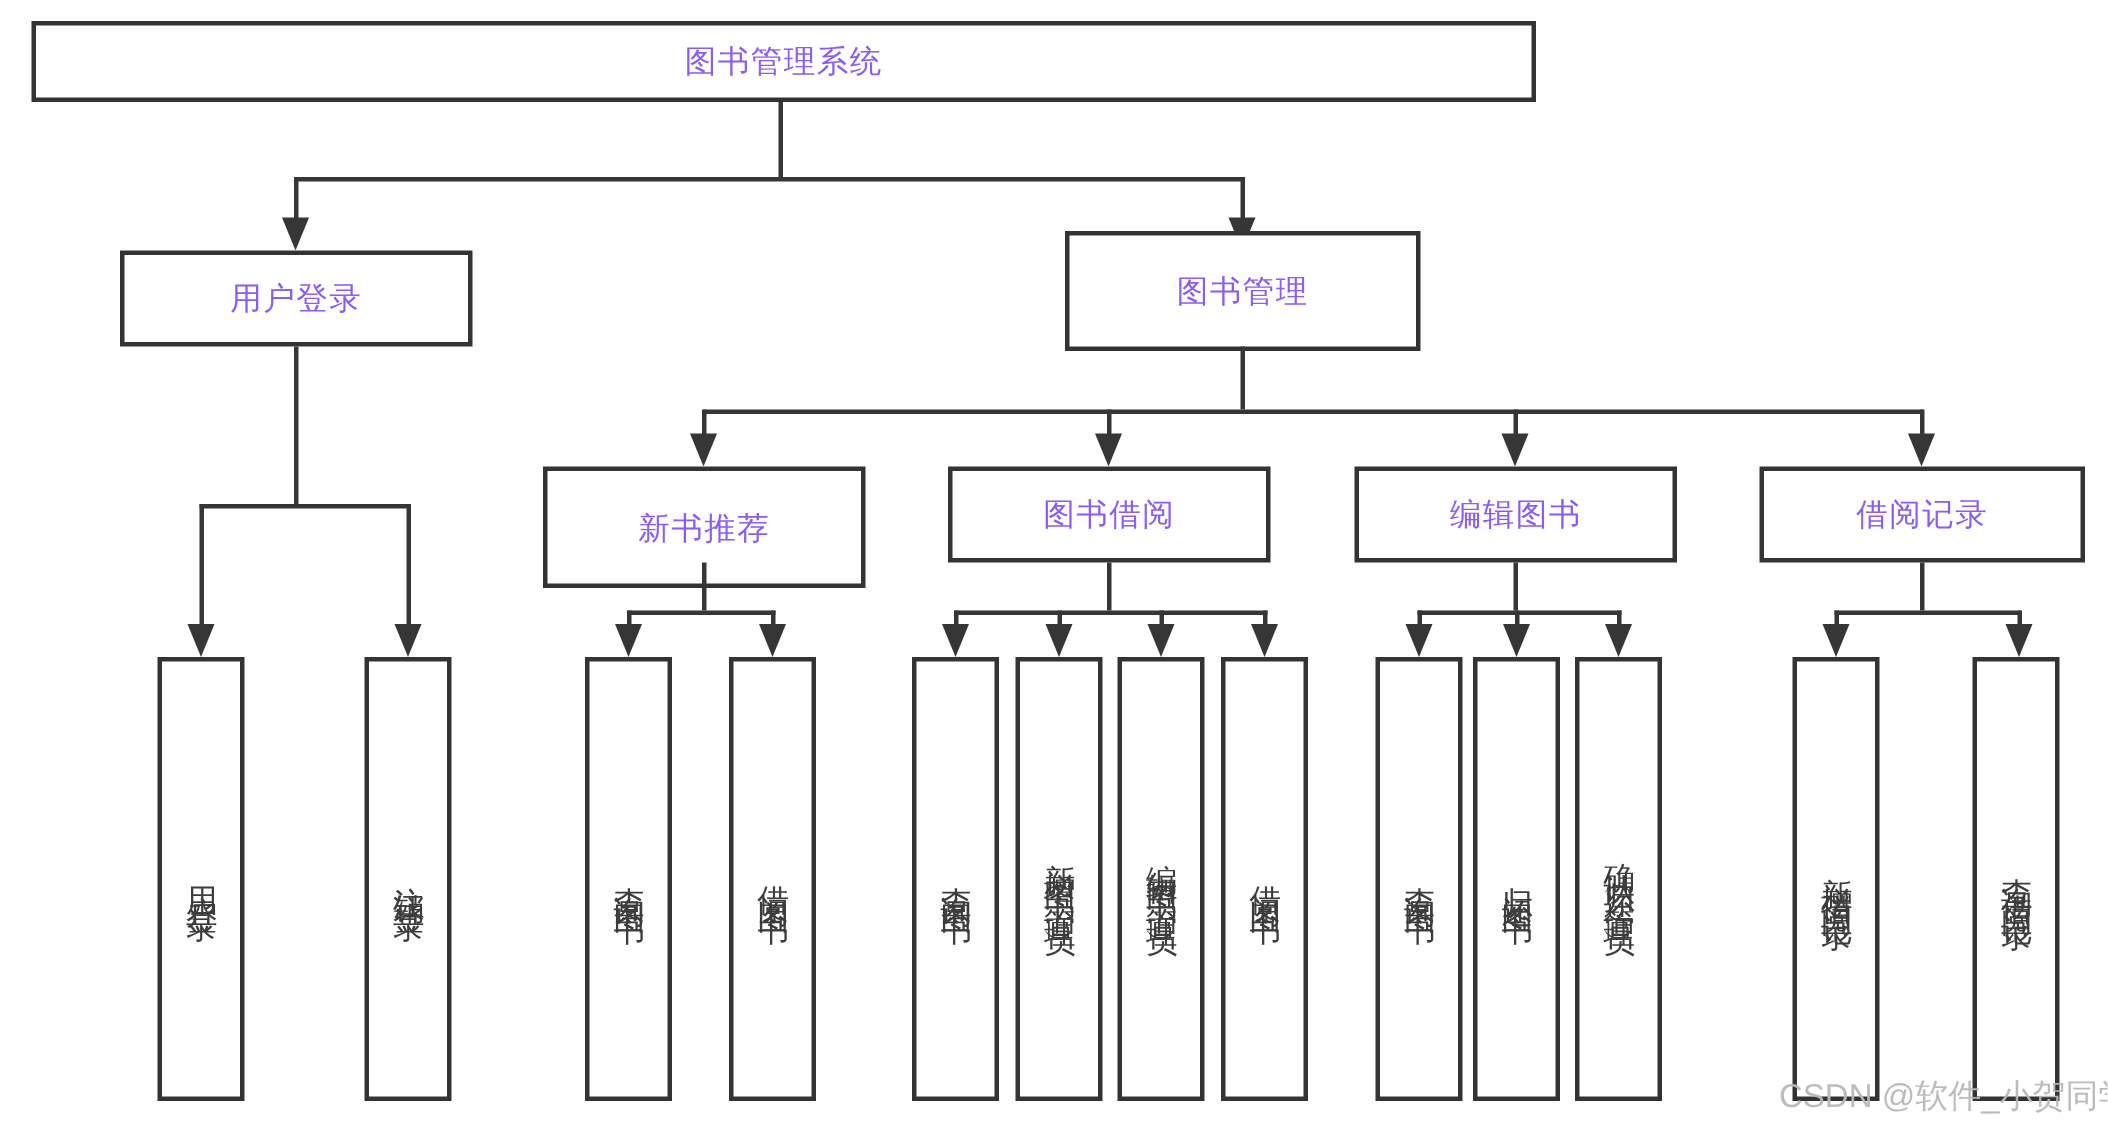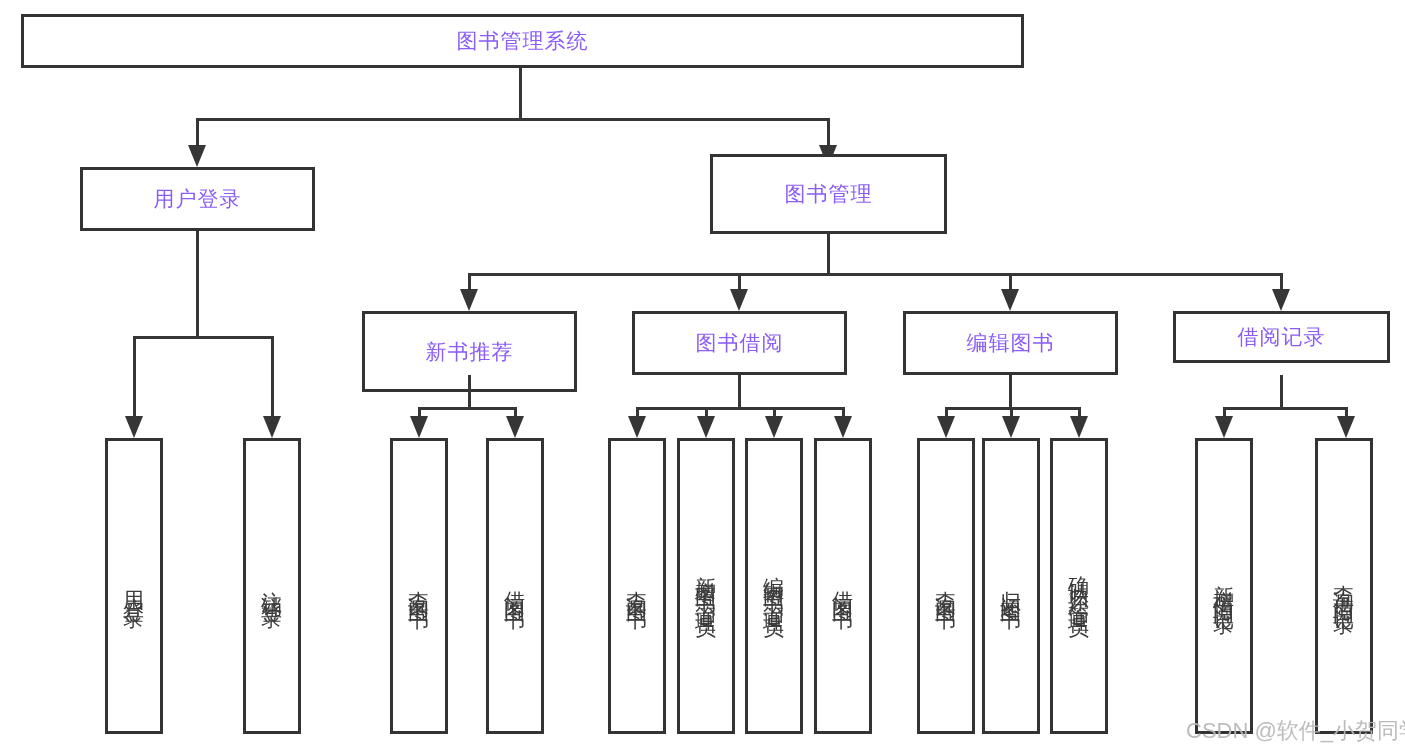--- a/index.html
+++ b/index.html
@@ -85,21 +85,21 @@
 
   <div class="box" style="left:362px;top:311px;width:215px;height:81px;">
     <span>新书推荐</span>
   </div>
   <div class="box" style="left:632px;top:311px;width:215px;height:64px;">
     <span>图书借阅</span>
   </div>
   <div class="box" style="left:903px;top:311px;width:215px;height:64px;">
     <span>编辑图书</span>
   </div>
-  <div class="box" style="left:1173px;top:311px;width:217px;height:52px;">
+  <div class="box" style="left:1173px;top:311px;width:217px;height:64px;">
     <span>借阅记录</span>
   </div>
 
   <div class="vl" style="left:468px;top:375px;height:32px;"></div>
   <div class="hl" style="left:418px;top:407px;width:99px;"></div>
   <div class="vl" style="left:418px;top:407px;height:13px;"></div>
   <div class="ar" style="left:410px;top:416px;"></div>
   <div class="vl" style="left:514px;top:407px;height:13px;"></div>
   <div class="ar" style="left:506px;top:416px;"></div>
 

